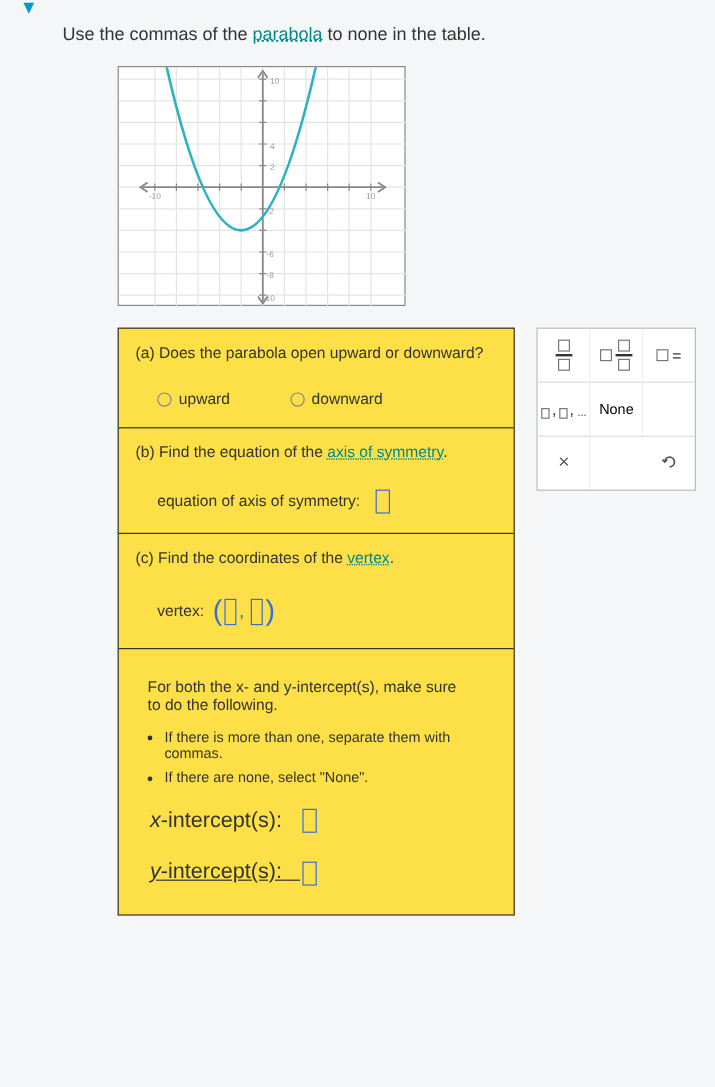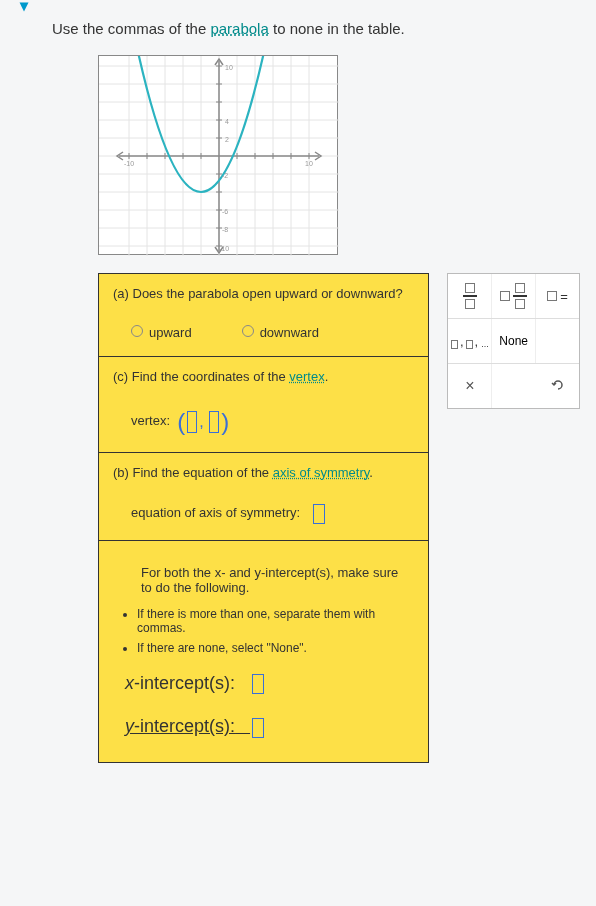--- a/index.html
+++ b/index.html
@@ -59,41 +59,41 @@
       padding: 12px 14px 16px 14px;
     }
     .cell:last-child { border-bottom: none; }
     .q-label { font-size: 13px; color: #333; }
     .radio-row {
       display: flex;
       gap: 50px;
       margin-top: 24px;
       margin-left: 18px;
     }
-    .radio-item { display: flex; gap: 6px; font-size: 13px; }
+    .radio-item { display: flex; align-items: center; gap: 6px; font-size: 13px; }
     .radio-circle {
       width: 12px; height: 12px; border: 1px solid #888; border-radius: 50%;
       display: inline-block;
     }
     .sub-indent { margin-left: 18px; margin-top: 24px; font-size: 13px; }
     .input-placeholder {
       display: inline-block;
       width: 12px;
       height: 20px;
       border: 1.5px solid #3a6fd8;
       vertical-align: middle;
       margin: 0 2px;
     }
     .paren { color: #3a6fd8; font-size: 24px; font-weight: normal; vertical-align: middle; }
     .comma { color: #3a6fd8; font-size: 16px; vertical-align: middle; }
     .intercept-row { margin-left: 12px; margin-top: 18px; font-size: 18px; }
     .intercept-row .var { font-style: italic; }
     .bullets { margin: 12px 0 12px 24px; padding: 0; font-size: 12px; }
     .bullets li { margin-bottom: 6px; }
-    .intro-text { font-size: 13px; margin-top: 12px; margin-left: 28px; }
+    .intro-text { font-size: 13px; margin-top: 12px; margin-left: 10px; }
 
     
     .palette {
       width: 140px;
       border: 1px solid #bbb;
       background: #fff;
     }
     .palette-row {
       display: flex;
       border-bottom: 1px solid #ddd;
@@ -233,36 +233,36 @@
           </div>
           <div class="radio-item">
             <span class="radio-circle"></span>
             <span>downward</span>
           </div>
         </div>
       </div>
 
       <div class="cell">
         <div class="q-label">
+          <span>(b) Find the equation of the </span><span class="link">axis of symmetry</span><span>.</span>
+        </div>
+        <div class="sub-indent">
+          <span>equation of axis of symmetry:</span>
+          &nbsp;&nbsp;<span class="input-placeholder"></span>
+        </div>
+      </div>
+
+      <div class="cell">
+        <div class="q-label">
           <span>(c) Find the coordinates of the </span><span class="link">vertex</span><span>.</span>
         </div>
         <div class="sub-indent">
           <span>vertex:</span>
           &nbsp;<span class="paren">(</span><span class="input-placeholder" style="width:10px;height:22px"></span><span class="comma">,</span>
           <span class="input-placeholder" style="width:10px;height:22px"></span><span class="paren">)</span>
-        </div>
-      </div>
-
-      <div class="cell">
-        <div class="q-label">
-          <span>(b) Find the equation of the </span><span class="link">axis of symmetry</span><span>.</span>
-        </div>
-        <div class="sub-indent">
-          <span>equation of axis of symmetry:</span>
-          &nbsp;&nbsp;<span class="input-placeholder"></span>
         </div>
       </div>
 
       <div class="cell">
         <div class="intro-text">
           <span>For both the x- and y-intercept(s), make sure</span><br>
           <span>to do the following.</span>
         </div>
         <ul class="bullets">
           <li>If there is more than one, separate them with commas.</li>

